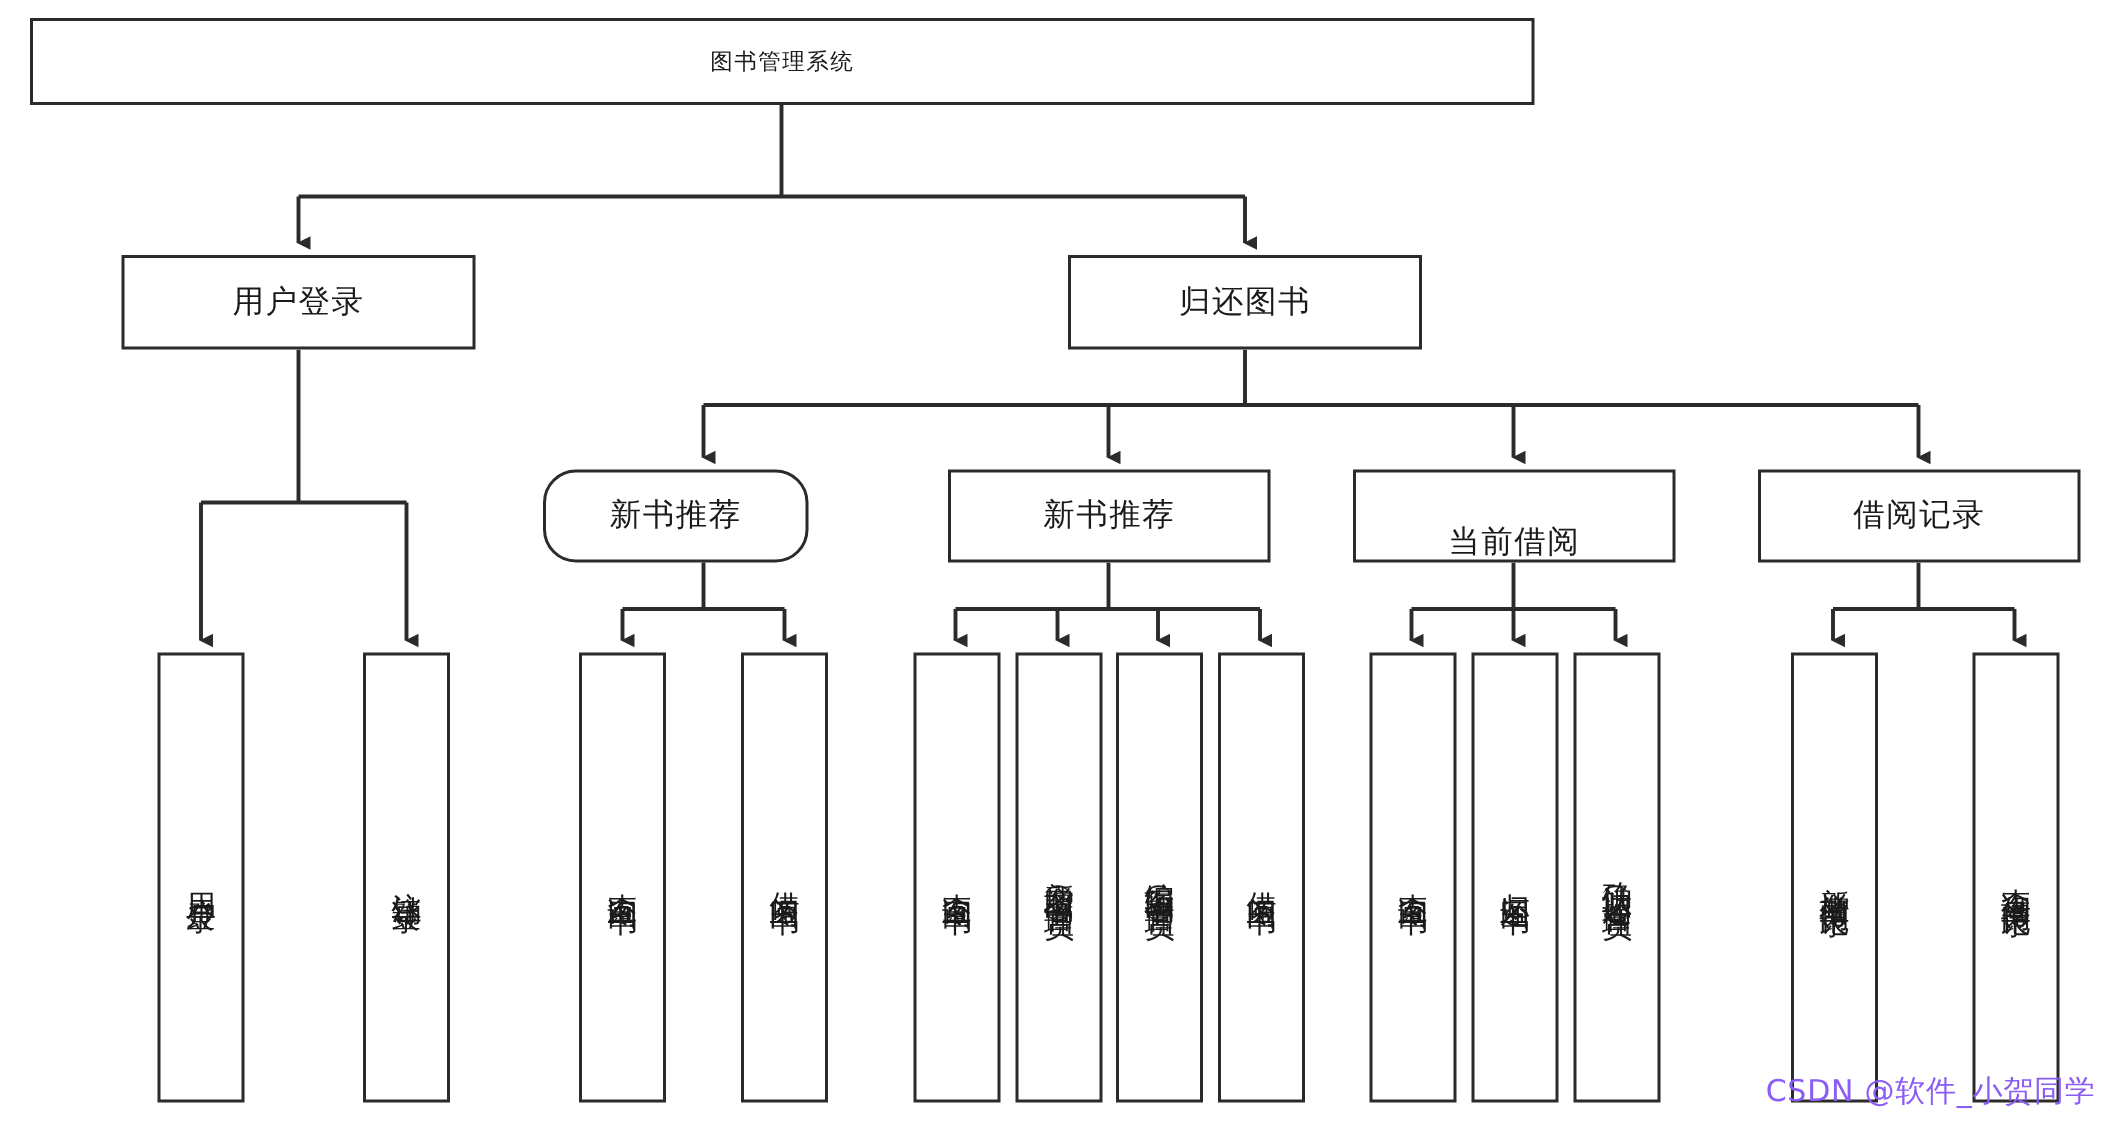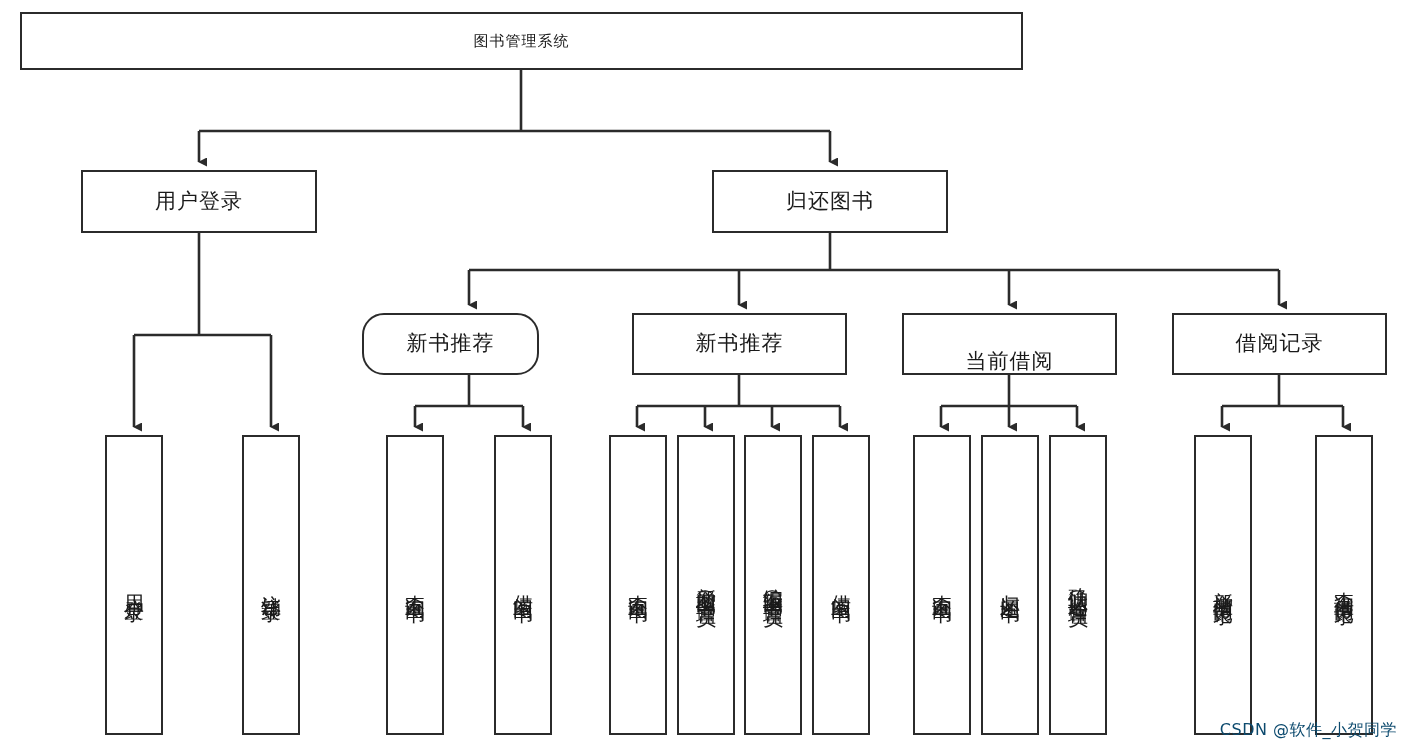--- a/index.html
+++ b/index.html
@@ -55,22 +55,22 @@
     text-orientation: upright;
     letter-spacing: 3px;
     line-height: 1.05;
     white-space: nowrap;
     display: block;
   }
   .watermark {
     position: absolute;
     right: 8px;
     bottom: 6px;
-    font-size: 16px;
-    color: #0c4a6e;
+    font-size: 20px;
+    color: #8b5cf6;
     letter-spacing: 0.5px;
     white-space: nowrap;
     user-select: none;
   }
 </style>
 </head>
 <body>
 
 <div id="diagram-root">
 

